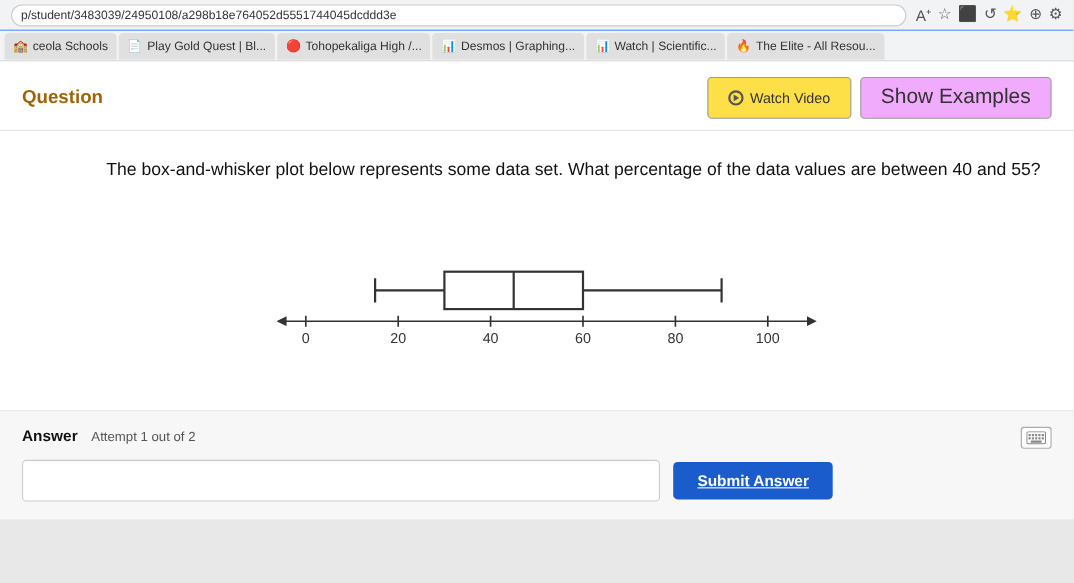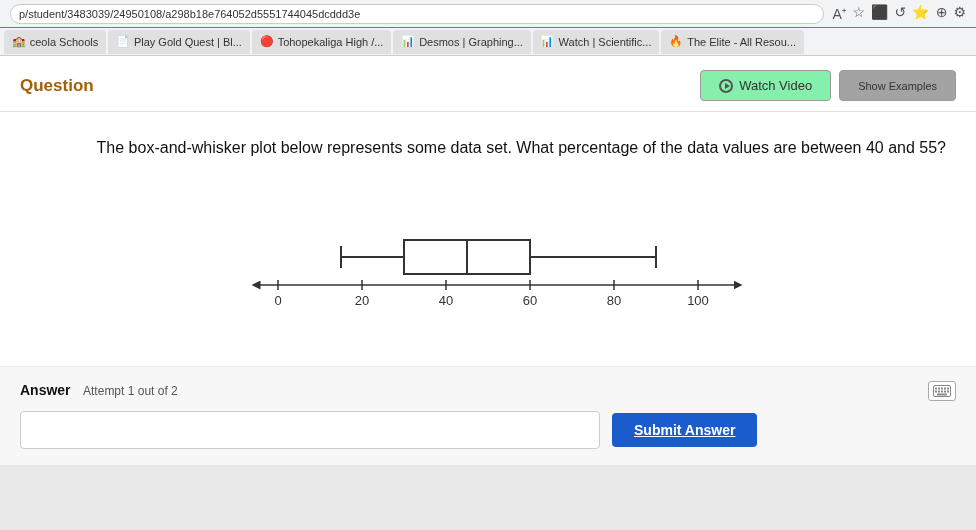--- a/index.html
+++ b/index.html
@@ -86,21 +86,21 @@
       font-size: 17px;
       font-weight: bold;
       color: #a16207;
     }
     .header-buttons {
       display: flex;
       gap: 8px;
     }
     .btn-watch {
       border: 1px solid #999;
-      background: #86efac;
+      background: #fde047;
       border-radius: 4px;
       padding: 7px 18px;
       font-size: 13px;
       color: #333;
       cursor: pointer;
       display: flex;
       align-items: center;
       gap: 6px;
     }
     .btn-watch .play-icon {
@@ -114,24 +114,24 @@
     }
     .btn-watch .play-icon::after {
       content: '';
       border-left: 5px solid #555;
       border-top: 3px solid transparent;
       border-bottom: 3px solid transparent;
       margin-left: 2px;
     }
     .btn-examples {
       border: 1px solid #999;
-      background: #a3a3a3;
+      background: #f0abfc;
       border-radius: 4px;
       padding: 7px 18px;
-      font-size: 11px;
+      font-size: 19px;
       color: #333;
       cursor: pointer;
     }
 
     
     .main-content {
       padding: 24px 30px 16px 30px;
       background: white;
     }
     .question-text {

